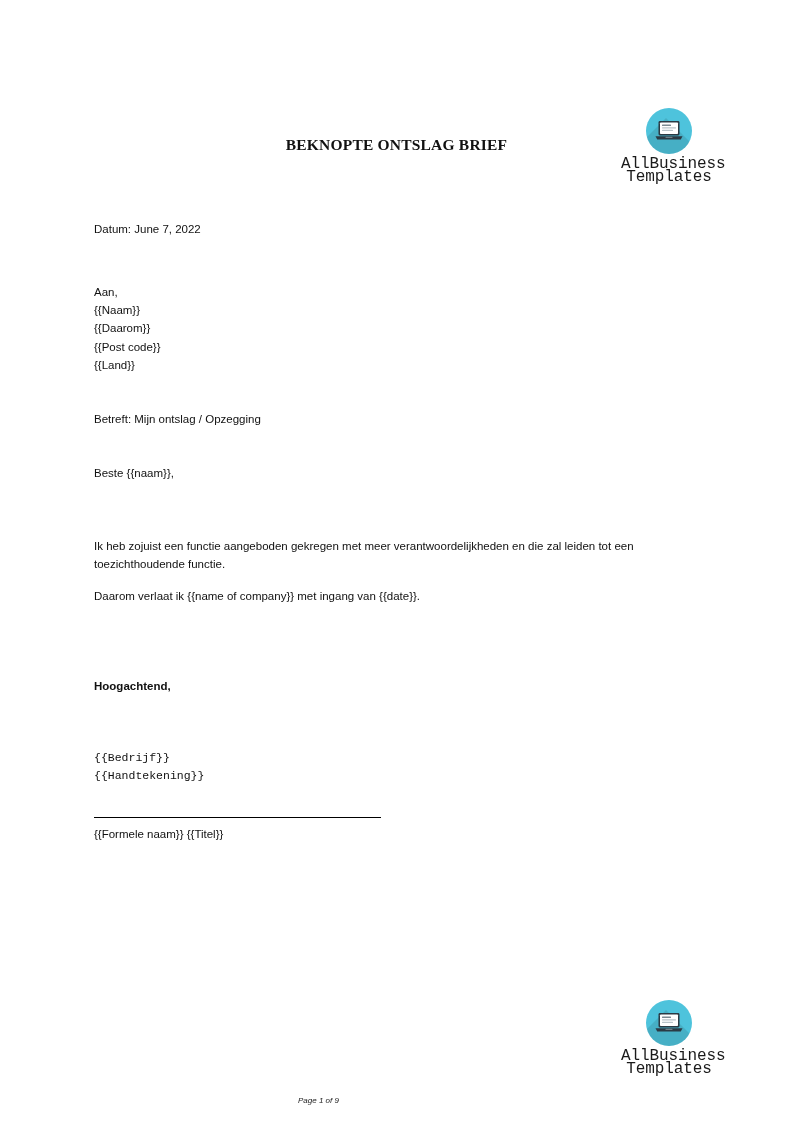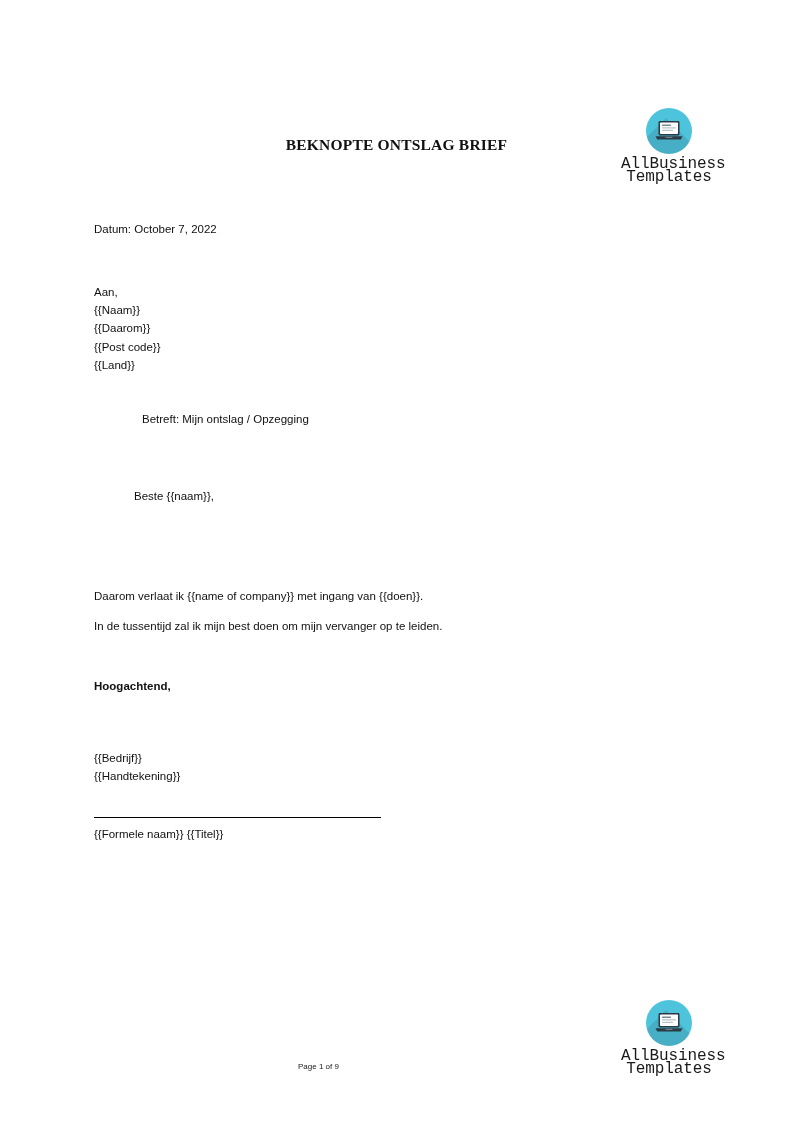--- a/index.html
+++ b/index.html
@@ -91,48 +91,49 @@
     font-family: "Liberation Sans", sans-serif;
     font-size: 11.5px;
     line-height: 18.2px;
     color: #111111;
     white-space: pre-line;
   }
   .blk.wide { width: 592px; }
 
   .date-line   { top: 220px; }
   .addr-block  { top: 283px; }
-  .subject     { top: 410px; margin-left: 48px; }
-  .salutation  { top: 487px; margin-left: 40px; }
+  .subject     { top: 410px; }
+  .salutation  { top: 464px; }
   .para1       { top: 537px; }
   .para2       { top: 587px; }
   .para3       { top: 617px; }
   .closing     { top: 677px; font-weight: bold; }
-  .sig-block   { top: 749px; }
+  .sig-block   { top: 749px; font-family: Liberation Mono, monospace; }
   .sig-name    { top: 825px; }
 
   .sig-rule {
     position: absolute;
     left: 94px;
     top: 817px;
     width: 287px;
     height: 0;
     border-top: 1.4px solid #000000;
   }
 
   
   .footer-page {
     position: absolute;
     left: 0;
-    top: 1062px;
+    top: 1096px;
     width: 637px;
     text-align: center;
     font-family: "Liberation Sans", sans-serif;
     font-size: 8px;
     color: #1a1a1a;
+    font-style: italic;
   }
 </style>
 </head>
 <body>
 
 <div class="page">
 
   <div class="logo logo-top">
     <div class="logo-badge">
       <div class="shadow"></div>
@@ -147,34 +148,34 @@
       </svg>
     </div>
     <div class="logo-text">
       <span>AllBusiness</span><br>
       <span>Templates</span>
     </div>
   </div>
 
   <div class="doc-title">BEKNOPTE ONTSLAG BRIEF</div>
 
-  <div class="blk date-line">Datum:  October 7, 2022</div>
+  <div class="blk date-line">Datum:  June 7, 2022</div>
 
   <div class="blk addr-block">Aan,
 {{Naam}}
 {{Daarom}}
 {{Post code}}
 {{Land}}</div>
 
   <div class="blk subject">Betreft: Mijn ontslag / Opzegging</div>
 
   <div class="blk salutation">Beste {{naam}},</div>
 
-  <div class="blk wide para2">Daarom verlaat ik {{name of company}} met ingang van {{doen}}.</div>
-  <div class="blk wide para3">In de tussentijd zal ik mijn best doen om mijn vervanger op te leiden.</div>
+  <div class="blk wide para1">Ik heb zojuist een functie aangeboden gekregen met meer verantwoordelijkheden en die zal leiden tot een toezichthoudende functie.</div>
+  <div class="blk wide para2">Daarom verlaat ik {{name of company}} met ingang van {{date}}.</div>
 
   <div class="blk closing">Hoogachtend,</div>
 
   <div class="blk sig-block">{{Bedrijf}}
 {{Handtekening}}</div>
   <div class="sig-rule"></div>
   <div class="blk sig-name">{{Formele naam}} {{Titel}}</div>
 
   <div class="logo logo-bot">
     <div class="logo-badge">

